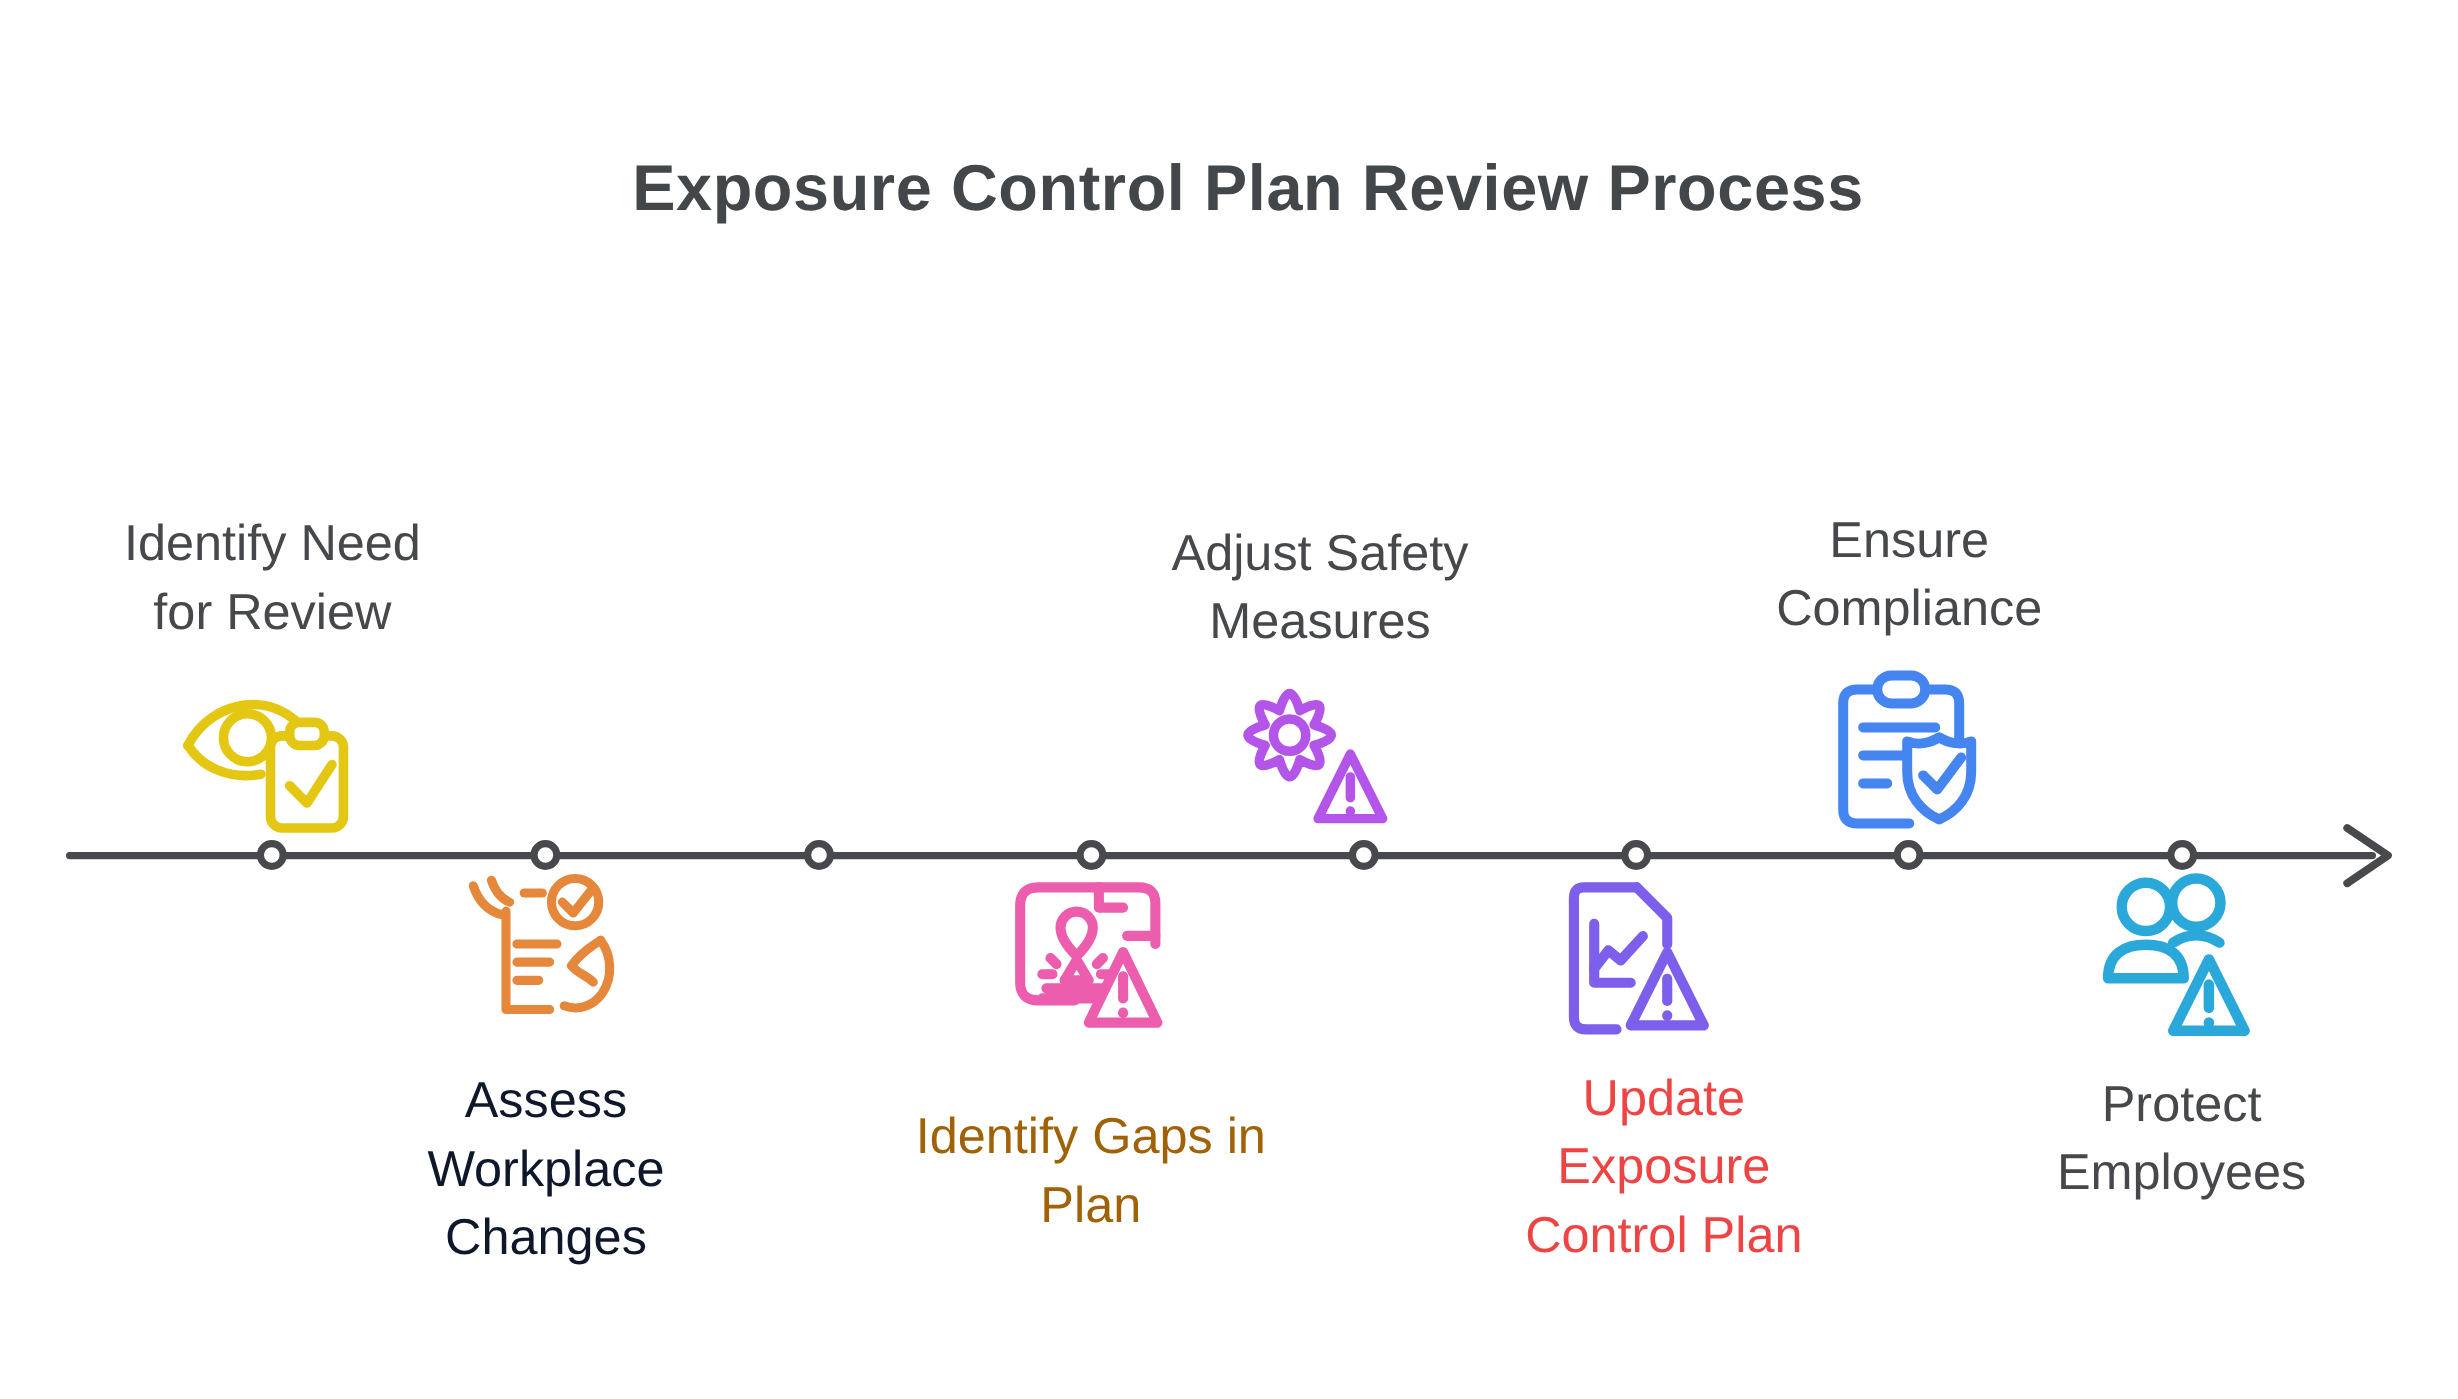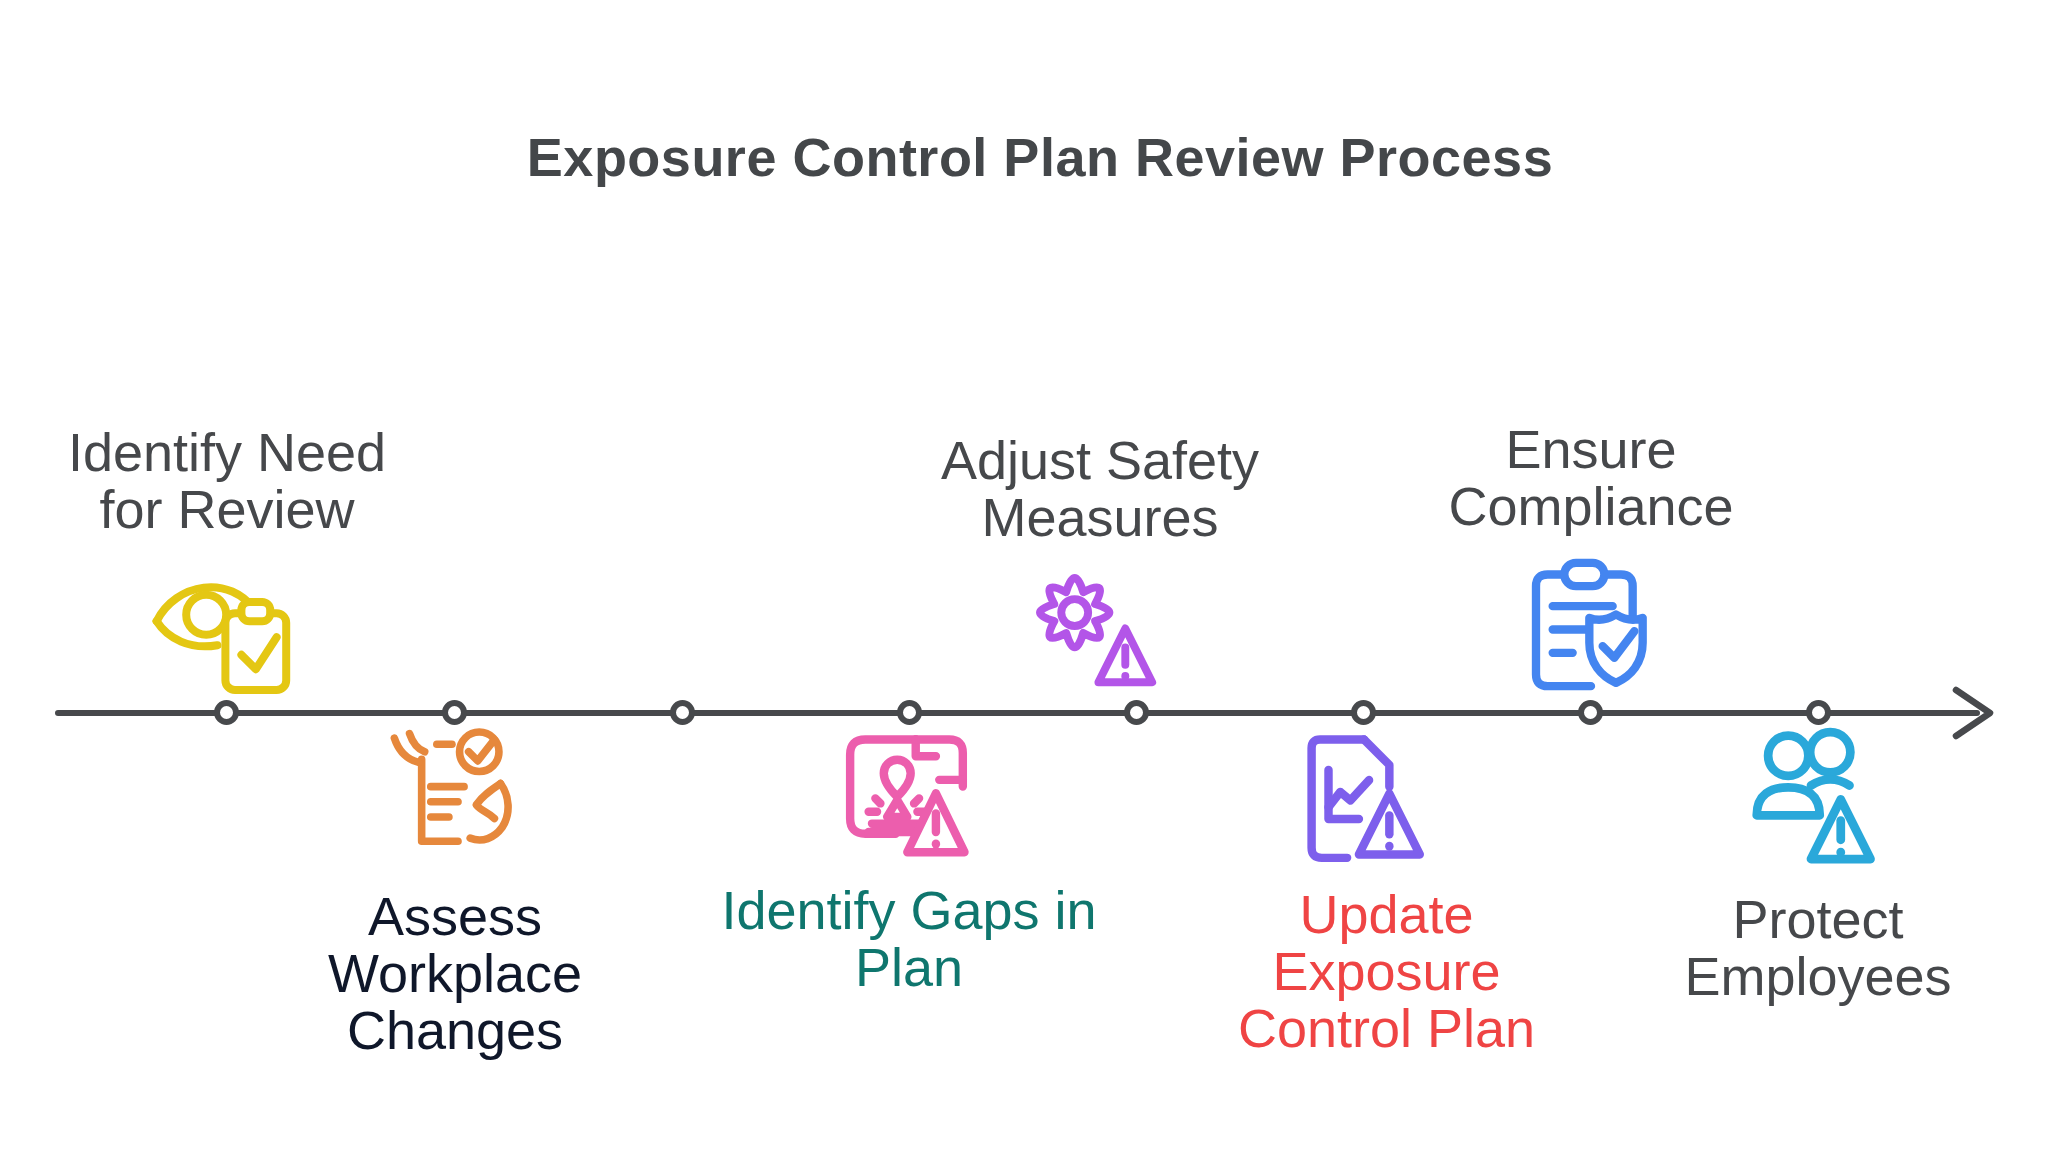--- a/index.html
+++ b/index.html
@@ -19,21 +19,21 @@
     position:absolute;top:700px;width:13px;height:13px;background:#ffffff;
     border:6px solid #47494c;border-radius:50%;box-sizing:content-box;
   }
   .step{
     position:absolute;width:440px;display:flex;flex-direction:column;align-items:center;
     text-align:center;
   }
   .step.above{top:424px;height:274px;justify-content:flex-end;gap:16px;}
   .step.below{top:726px;gap:18px;}
   .step-label{
-    font-size:54px;line-height:57px;white-space:pre-line;font-weight:400;
+    font-size:42px;line-height:57px;white-space:pre-line;font-weight:400;
   }
   .step-icon svg{display:block;}
 </style>
 </head>
 <body>
 
 <div class="canvas">
 
   <h1 class="title" style="color: rgb(68, 71, 74);">Exposure Control Plan Review Process</h1>
 
@@ -95,21 +95,21 @@
         <path d="M62 32 H76"></path>
         <path d="M37 42 C31 36 29 31 29 28 A8 8 0 0 1 45 28 C45 31 43 36 37 42 Z"></path>
         <path d="M37 44 L43 54 H31 Z"></path>
         <path d="M20 51 H25 M49 51 H54 M24 43 L27 46 M50 43 L47 46"></path>
         <path d="M22 58 H52 M20 63 H54"></path>
         <path d="M60 40 L77 75 H43 Z" fill="#ffffff"></path>
         <path d="M60 52 V63"></path>
         <path d="M60 70 V70.3"></path>
       </svg>
     </div>
-    <div class="step-label" style="color: #0f766e;">Identify Gaps in
+    <div class="step-label" style="color: #a16207; margin-top: 36px;">Identify Gaps in
 Plan</div>
   </div>
 
   <div class="step above" style="left:880px">
     <div class="step-label" style="color: rgb(70, 72, 75);">Adjust Safety
 Measures</div>
     <div class="step-icon" style="color: rgb(179, 85, 232);">
       <svg width="152" height="136" viewBox="0 0 96 86" fill="none" stroke="currentColor" stroke-width="5" stroke-linecap="round" stroke-linejoin="round">
         <path d="M44.9 26.6 Q63 32 44.9 37.4 Q53.9 53.9 37.4 44.9 Q32 63 26.6 44.9 Q10.1 53.9 19.1 37.4 Q1 32 19.1 26.6 Q10.1 10.1 26.6 19.1 Q32 1 37.4 19.1 Q53.9 10.1 44.9 26.6 Z"></path>
         <circle cx="32" cy="32" r="8.5"></circle>

